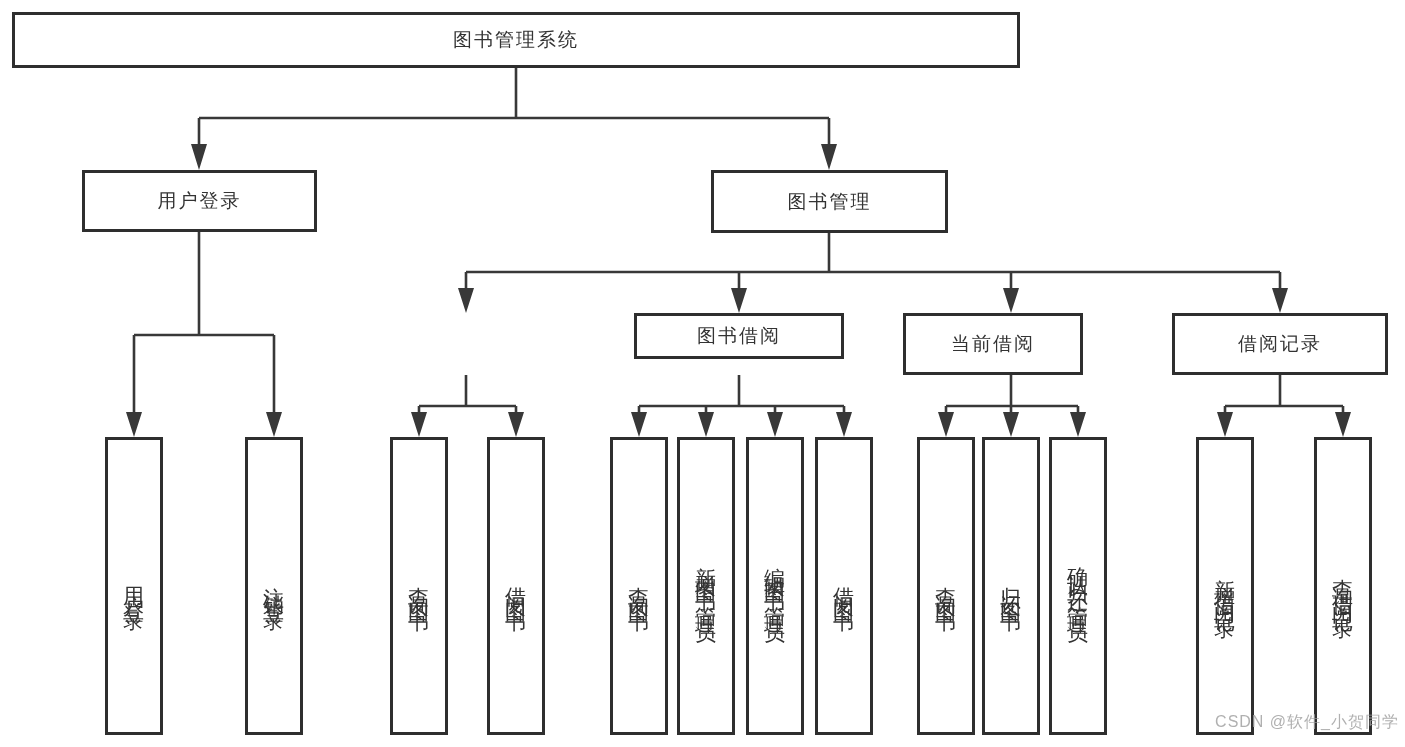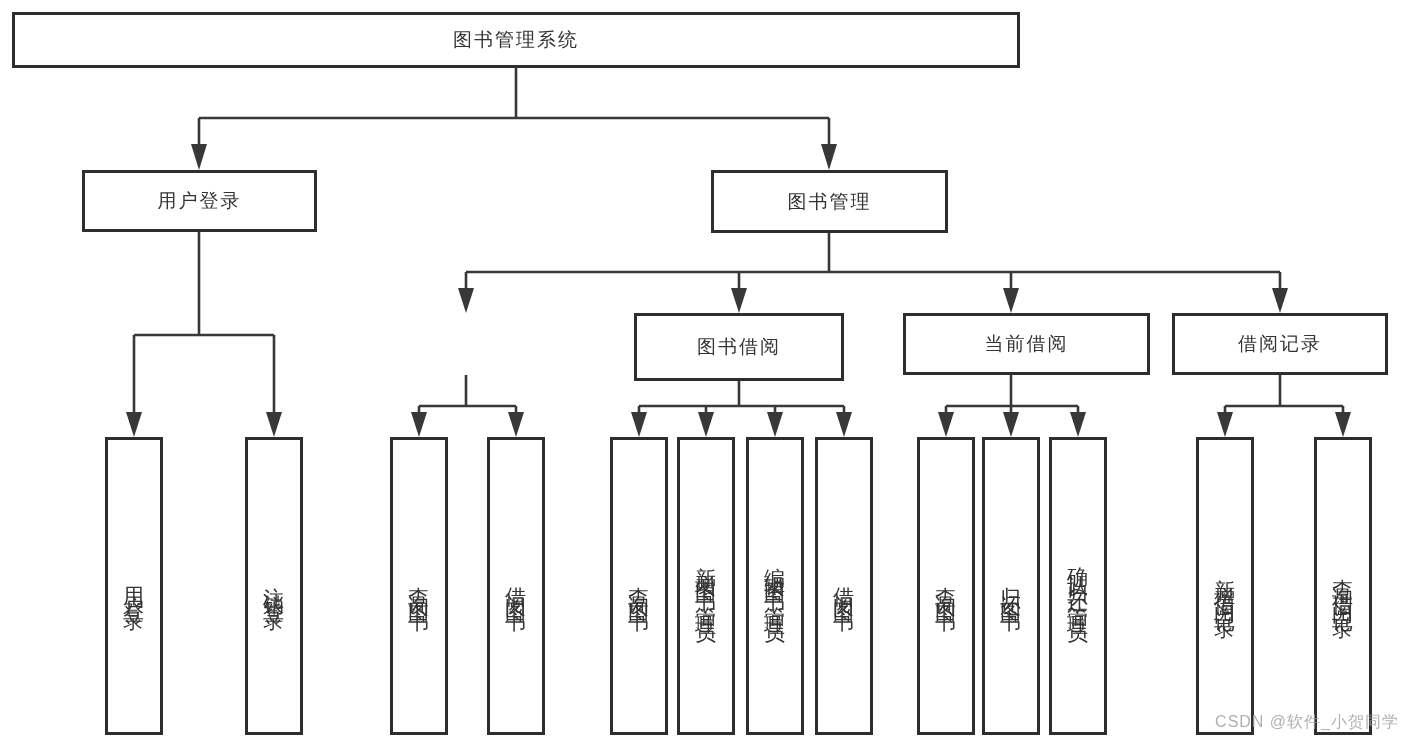--- a/index.html
+++ b/index.html
@@ -94,24 +94,24 @@
     <span>图书管理系统</span>
   </div>
 
   <div class="node" style="left:82px;top:170px;width:235px;height:62px">
     <span>用户登录</span>
   </div>
   <div class="node" style="left:711px;top:170px;width:237px;height:63px">
     <span>图书管理</span>
   </div>
 
-  <div class="node" style="left:634px;top:313px;width:210px;height:68px">
+  <div class="node" style="left:634px;top:313px;width:210px;height:46px">
     <span>图书借阅</span>
   </div>
-  <div class="node" style="left:903px;top:313px;width:247px;height:62px">
+  <div class="node" style="left:903px;top:313px;width:180px;height:62px">
     <span>当前借阅</span>
   </div>
   <div class="node" style="left:1172px;top:313px;width:216px;height:62px">
     <span>借阅记录</span>
   </div>
 
   <div class="node leaf" style="left:105px;top:437px;width:58px;height:298px">
     <span>用户登录</span>
   </div>
   <div class="node leaf" style="left:245px;top:437px;width:58px;height:298px">

